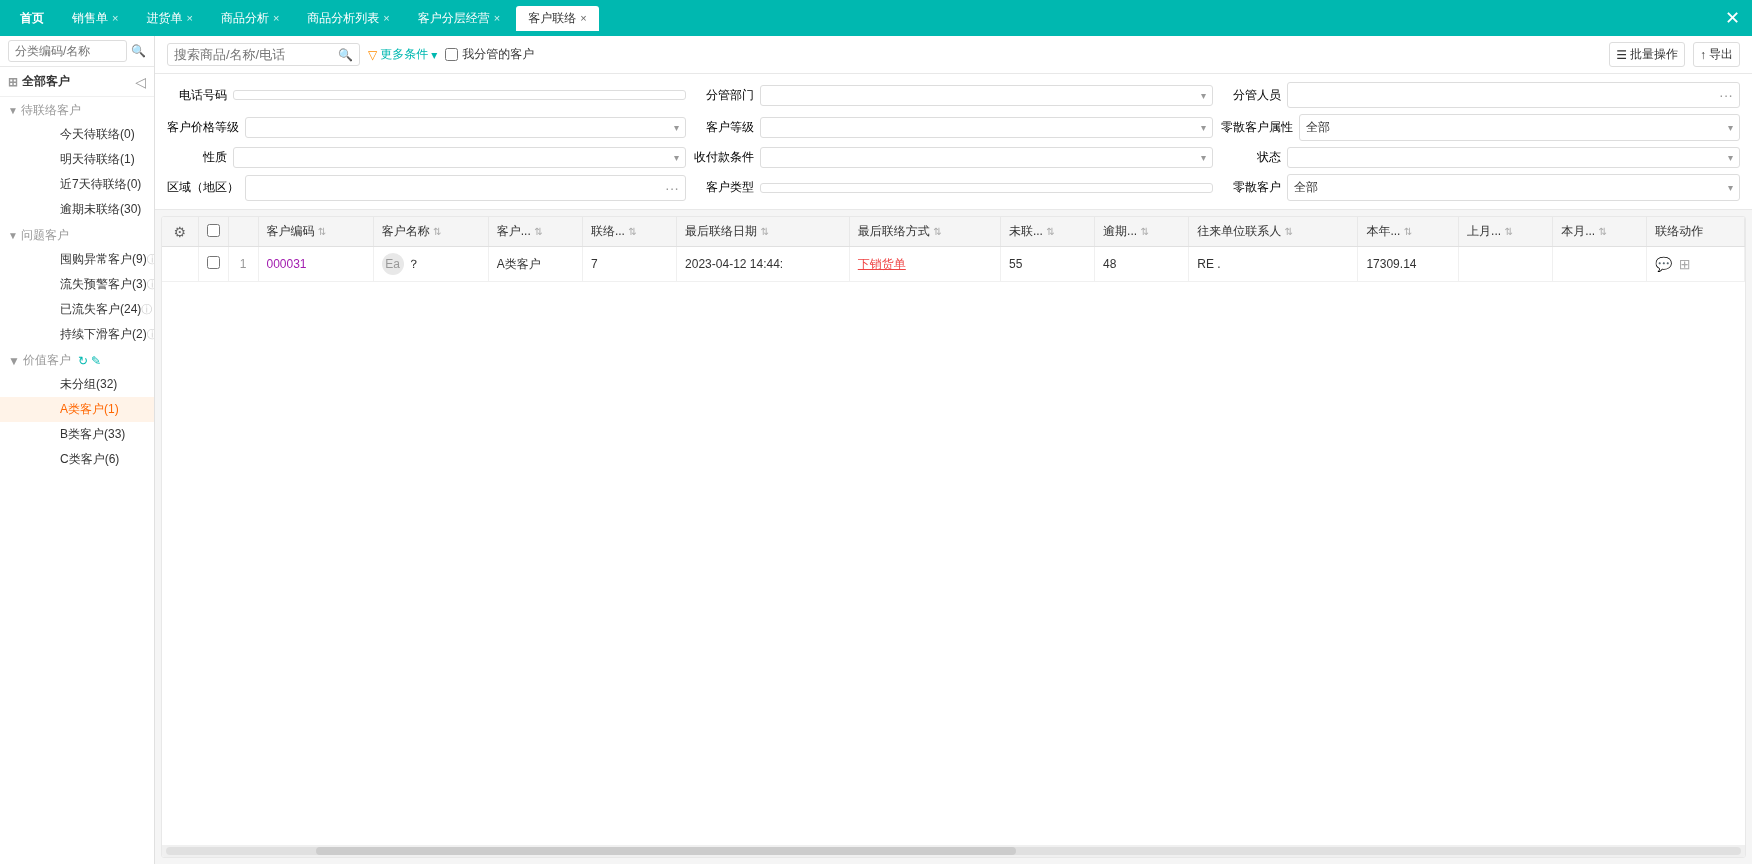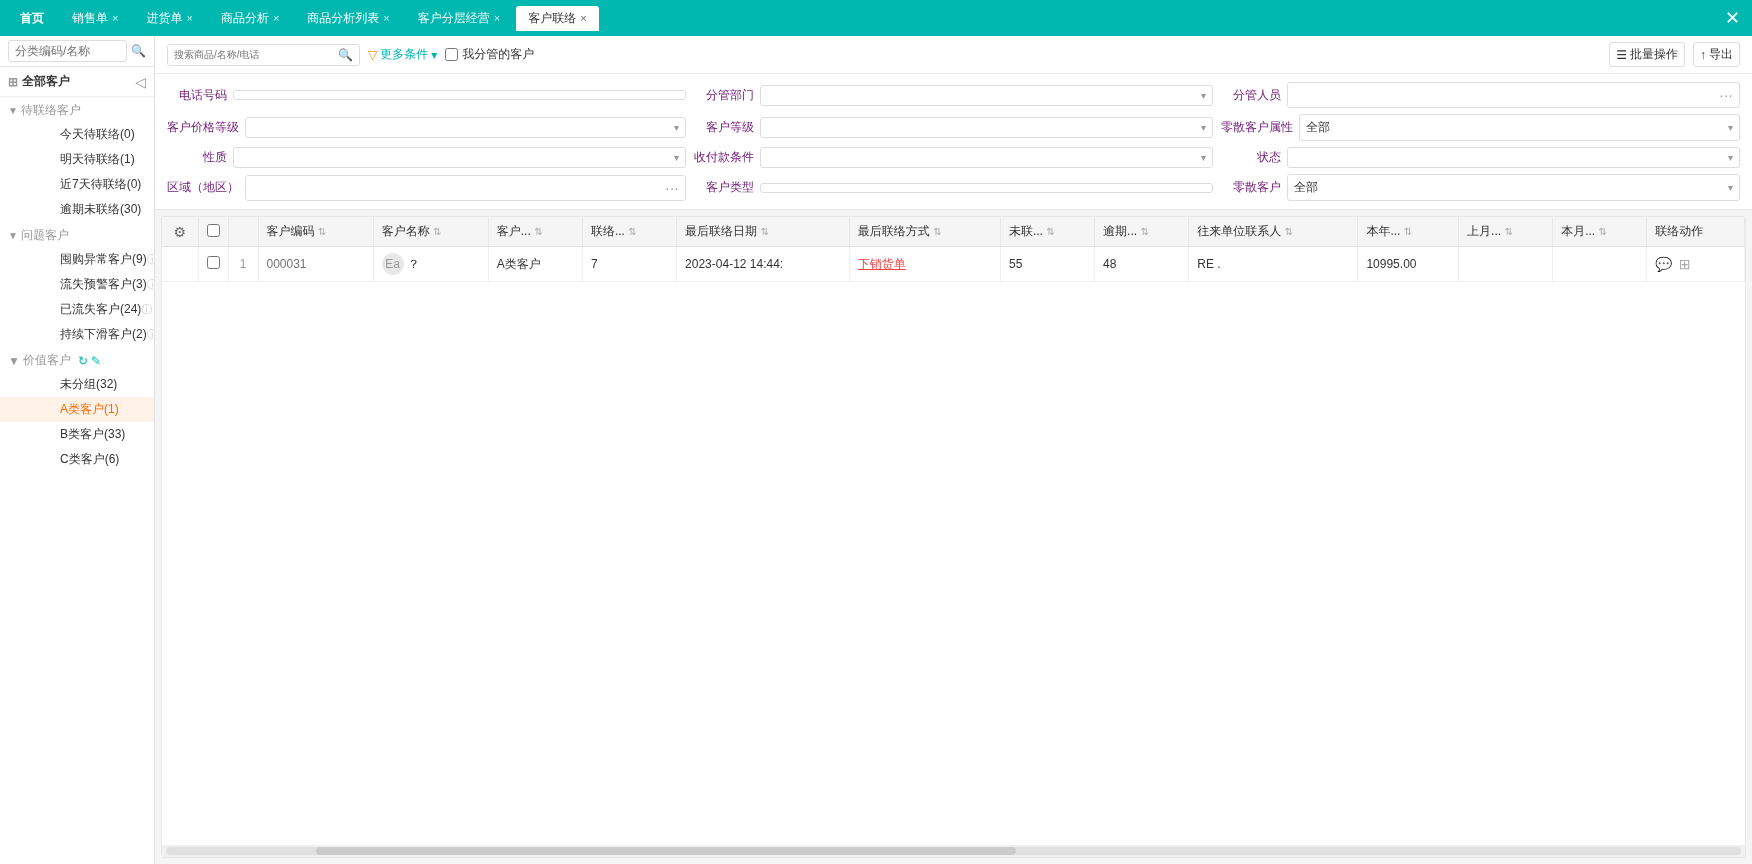--- a/index.html
+++ b/index.html
@@ -215,21 +215,21 @@
       margin-bottom: 6px;
     }
     .filter-row:last-child { margin-bottom: 0; }
     .filter-cell {
       display: flex;
       align-items: center;
       gap: 6px;
       flex: 1;
     }
     .filter-label {
-      color: #701a75;
+      color: #000000;
       white-space: nowrap;
       min-width: 60px;
       text-align: right;
     }
     .filter-input {
       flex: 1;
       border: 1px solid #ddd;
       border-radius: 3px;
       padding: 4px 6px;
       font-size: 12px;
@@ -523,21 +523,21 @@
       <div class="sidebar-item">
         <span class="item-name">C类客户(6)</span>
       </div>
     </div>
   </div>
 
   <div class="content-area">
 
     <div class="filter-bar">
       <div class="filter-search">
-        <input type="text" style="border: none; outline: none; width: 160px; font-size: 10px;" placeholder="搜索商品/名称/电话">
+        <input type="text" style="border: none; outline: none; width: 160px; font-size: 13px;" placeholder="搜索商品/名称/电话">
         <span style="color:#00b8b0; cursor:pointer;">🔍</span>
       </div>
       <div class="filter-more">
         <span style="color:#ff8c00;">▽</span>
         <span>更多条件</span>
         <span>▾</span>
       </div>
       <div class="my-customers">
         <input type="checkbox" style="">
         <span>我分管的客户</span>
@@ -719,21 +719,21 @@
           <tbody>
             <tr>
               <td class="gear-col"></td>
               <td class="checkbox-col">
                 <input type="checkbox" class="checkbox-input" style="">
               </td>
               <td class="num-col">
                 <span>1</span>
               </td>
               <td>
-                <span style="color:#737373; cursor:pointer;">000031</span>
+                <span style="color:#a21caf; cursor:pointer;">000031</span>
               </td>
               <td>
                 <div class="customer-name-cell">
                   <div class="customer-avatar">
                     <span>Ea</span>
                   </div>
                   <span>？</span>
                 </div>
               </td>
               <td>
@@ -751,21 +751,21 @@
               <td>
                 <span>55</span>
               </td>
               <td>
                 <span>48</span>
               </td>
               <td>
                 <span>RE .</span>
               </td>
               <td>
-                <span>10995.00</span>
+                <span>17309.14</span>
               </td>
               <td>
                 <span></span>
               </td>
               <td>
                 <span></span>
               </td>
               <td>
                 <div class="action-icons">
                   <span class="action-icon">💬</span>

